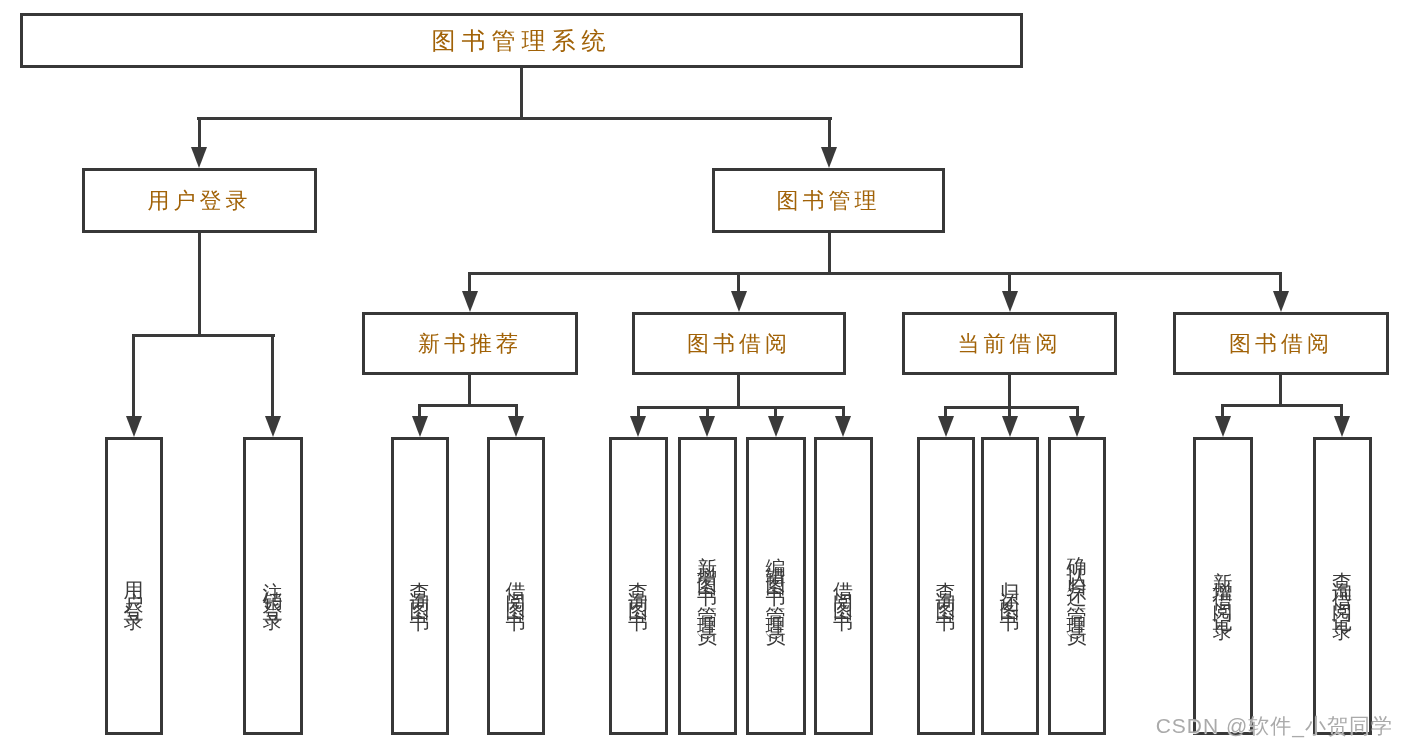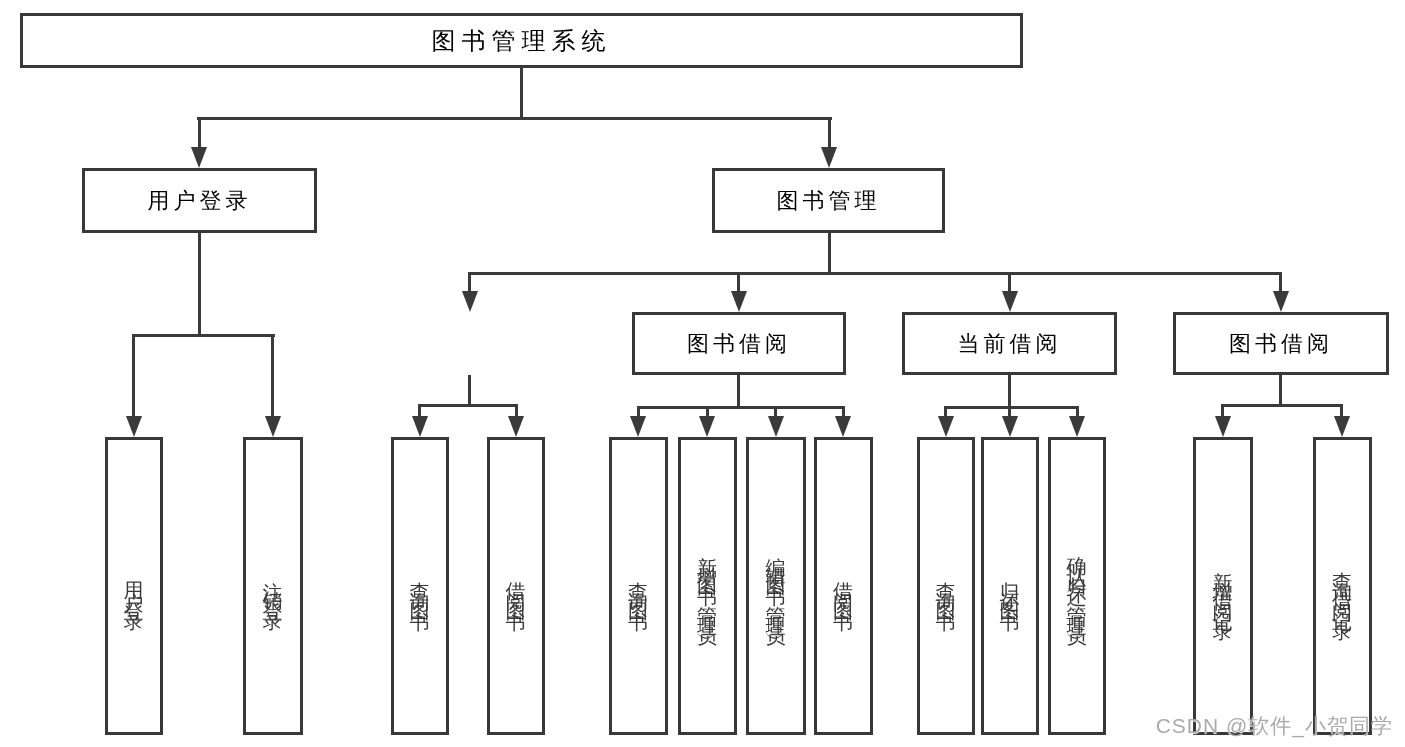--- a/index.html
+++ b/index.html
@@ -4,21 +4,21 @@
 <style>
   html,body{margin:0;padding:0;background:#fff;}
   #canvas{
     position:relative;width:1405px;height:747px;background:#ffffff;
     font-family:"Liberation Sans","DejaVu Sans",sans-serif;overflow:hidden;
   }
   .box{
     position:absolute;box-sizing:border-box;border:3px solid #383838;background:#fff;
     display:flex;align-items:center;justify-content:center;
   }
-  .hlabel{color:#000000;font-size:22px;letter-spacing:4px;white-space:nowrap;}
+  .hlabel{color:#a16207;font-size:22px;letter-spacing:4px;white-space:nowrap;}
   .title-label{font-size:24px;letter-spacing:6px;}
   .vlabel{
     color:#3a3a3a;font-size:20px;letter-spacing:10px;
     writing-mode:vertical-rl;text-orientation:mixed;white-space:nowrap;
     line-height:1;
   }
   .ln{position:absolute;background:#3a3a3a;}
   .ar{
     position:absolute;width:0;height:0;
     border-left:8px solid transparent;border-right:8px solid transparent;
@@ -38,20 +38,23 @@
     <span class="hlabel title-label">图书管理系统</span>
   </div>
 
   <div class="box" style="left:82px;top:168px;width:235px;height:65px">
     <span class="hlabel">用户登录</span>
   </div>
   <div class="box" style="left:712px;top:168px;width:233px;height:65px">
     <span class="hlabel">图书管理</span>
   </div>
 
+  <div class="box" style="left:362px;top:312px;width:216px;height:63px">
+    <span class="hlabel">新书推荐</span>
+  </div>
   <div class="box" style="left:902px;top:312px;width:215px;height:63px">
     <span class="hlabel">当前借阅</span>
   </div>
   <div class="box" style="left:632px;top:312px;width:214px;height:63px">
     <span class="hlabel">图书借阅</span>
   </div>
   <div class="box" style="left:1173px;top:312px;width:216px;height:63px">
     <span class="hlabel">图书借阅</span>
   </div>
 

